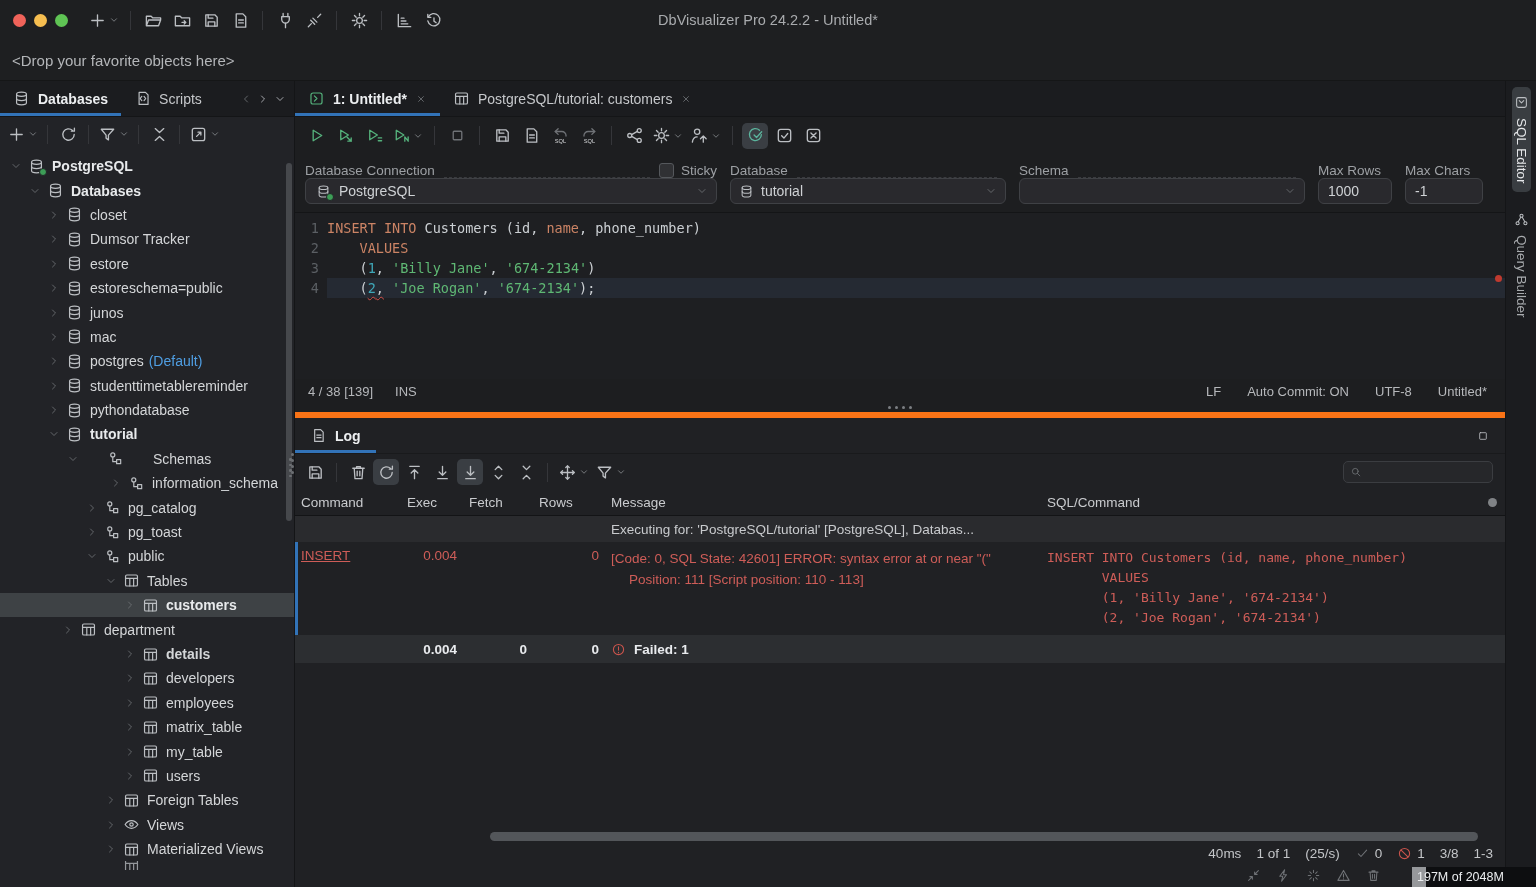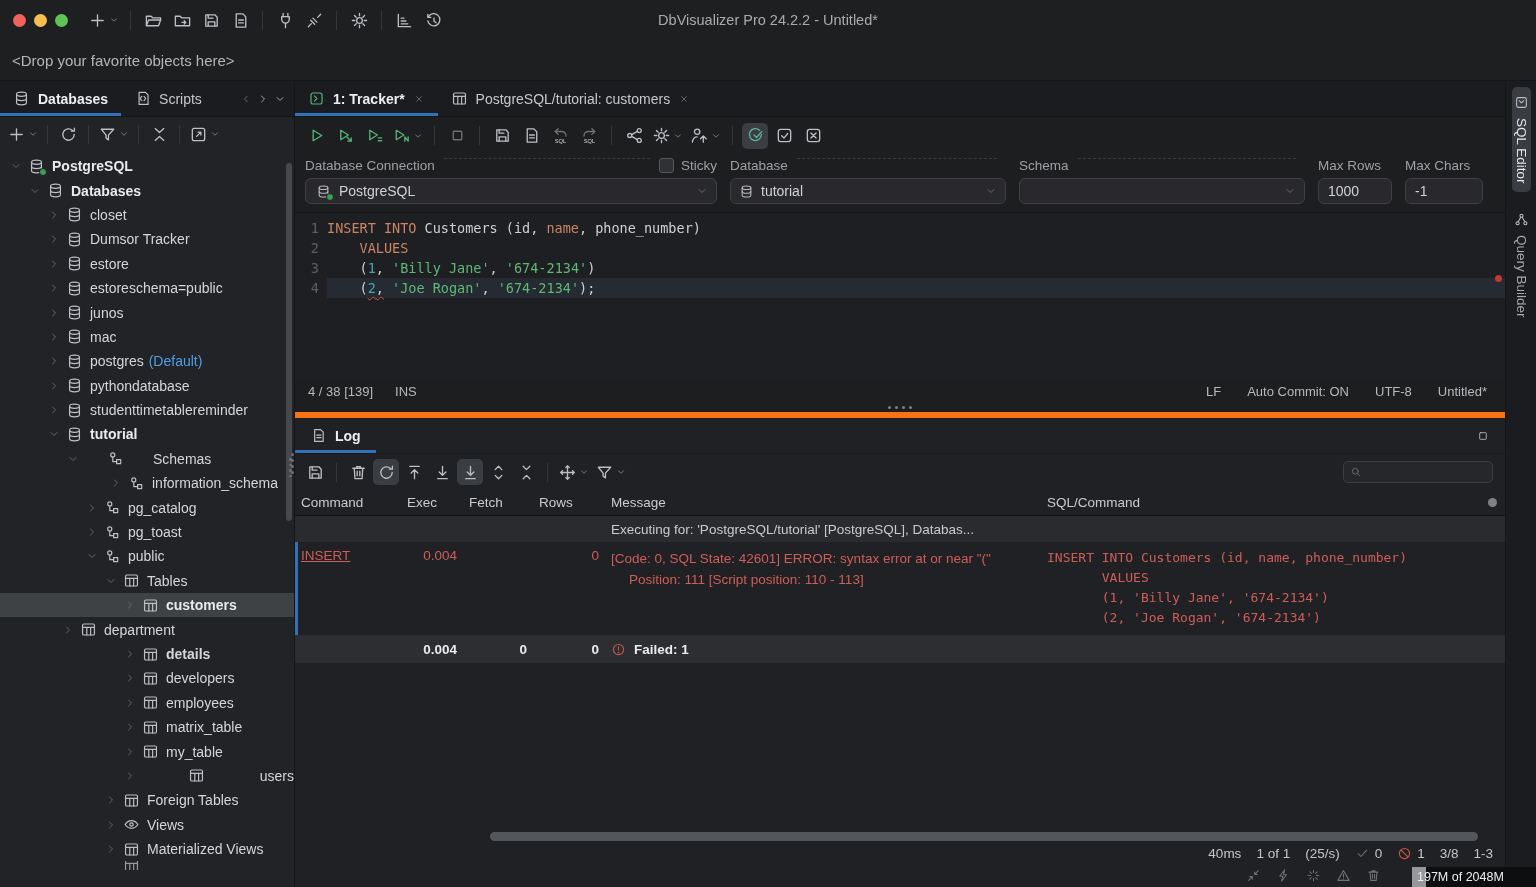--- a/index.html
+++ b/index.html
@@ -60,21 +60,21 @@
 
 .main{flex:1;display:flex;flex-direction:column;min-width:0;background:#1d1e20}
 .main-tabs{height:36px;background:#1b1c1f;display:flex;border-bottom:1px solid #141517;flex:0 0 auto}
 .mtab{display:flex;align-items:center;gap:8px;padding:0 13px;position:relative;color:#c6c8cb}
 .mtab.active{color:#eceef0;font-weight:bold}
 .mtab.active::after{content:"";position:absolute;left:0;right:0;bottom:0;height:3px;background:#3273b8}
 .sql-toolbar{height:37px;display:flex;align-items:center;padding:0 8px;gap:3px;flex:0 0 auto}
 
 
 .conn-row{height:58px;padding:4px 10px 7px;display:grid;grid-template-columns:412px 276px 286px 74px 78px;column-gap:13px;grid-template-rows:20px 27px;flex:0 0 auto}
-.flabel{display:flex;align-items:flex-start;color:#9da0a4;font-size:13.5px;white-space:nowrap}
+.flabel{display:flex;align-items:flex-end;color:#9da0a4;font-size:13.5px;white-space:nowrap}
 .leader{flex:1;border-top:1px dashed #3a3b3f;margin:0 9px;height:0}
 .cb{width:15px;height:15px;border:1px solid #55585c;border-radius:3px;background:#303134;margin-right:7px;flex:0 0 15px}
 .ctl{height:26px;background:#29292d;border:1px solid #3f4145;border-radius:6px;display:flex;align-items:center;padding:0 8px;gap:7px;color:#cfd2d5;overflow:hidden}
 .ctl .chev{margin-left:auto}
 .ctl.input{padding:0 9px}
 
 
 .editor{height:167px;background:#1e1f22;border-top:1px solid #141517;display:flex;font-family:"DejaVu Sans Mono",monospace;font-size:13.5px;line-height:20px;padding-top:5px;position:relative;flex:0 0 auto}
 .gutter{width:32px;flex:0 0 32px;text-align:right;color:#5b5f64;padding-right:8px}
 .codecol{flex:1;min-width:0}
@@ -608,121 +608,121 @@
             <span class="tchev">
               <svg class="ic xs dim">
                 <use href="#sym-chev-r"></use>
               </svg>
             </span>
             <span class="ticon">
               <svg class="ic s17">
                 <use href="#sym-db"></use>
               </svg>
             </span>
+            <span class="tlabel">studenttimetablereminder</span>
+          </div>
+          <div class="trow" style="padding-left: 46px;">
+            <span class="tchev">
+              <svg class="ic xs dim">
+                <use href="#sym-chev-r"></use>
+              </svg>
+            </span>
+            <span class="ticon">
+              <svg class="ic s17">
+                <use href="#sym-db"></use>
+              </svg>
+            </span>
             <span class="tlabel">pythondatabase</span>
           </div>
           <div class="trow" style="padding-left: 46px;">
             <span class="tchev">
               <svg class="ic xs dim">
-                <use href="#sym-chev-r"></use>
+                <use href="#sym-chev-d"></use>
               </svg>
             </span>
             <span class="ticon">
               <svg class="ic s17">
                 <use href="#sym-db"></use>
               </svg>
             </span>
-            <span class="tlabel">studenttimetablereminder</span>
-          </div>
-          <div class="trow" style="padding-left: 46px;">
+            <span class="tlabel bold">tutorial</span>
+          </div>
+          <div class="trow" style="padding-left: 65px; gap: 22px;">
             <span class="tchev">
               <svg class="ic xs dim">
                 <use href="#sym-chev-d"></use>
               </svg>
             </span>
             <span class="ticon">
               <svg class="ic s17">
-                <use href="#sym-db"></use>
-              </svg>
-            </span>
-            <span class="tlabel bold">tutorial</span>
-          </div>
-          <div class="trow" style="padding-left: 65px; gap: 22px;">
+                <use href="#sym-schema"></use>
+              </svg>
+            </span>
+            <span class="tlabel">Schemas</span>
+          </div>
+          <div class="trow" style="padding-left: 108px;">
+            <span class="tchev">
+              <svg class="ic xs dim">
+                <use href="#sym-chev-r"></use>
+              </svg>
+            </span>
+            <span class="ticon">
+              <svg class="ic s17">
+                <use href="#sym-schema"></use>
+              </svg>
+            </span>
+            <span class="tlabel">information_schema</span>
+          </div>
+          <div class="trow" style="padding-left: 84px;">
+            <span class="tchev">
+              <svg class="ic xs dim">
+                <use href="#sym-chev-r"></use>
+              </svg>
+            </span>
+            <span class="ticon">
+              <svg class="ic s17">
+                <use href="#sym-schema"></use>
+              </svg>
+            </span>
+            <span class="tlabel">pg_catalog</span>
+          </div>
+          <div class="trow" style="padding-left: 84px;">
+            <span class="tchev">
+              <svg class="ic xs dim">
+                <use href="#sym-chev-r"></use>
+              </svg>
+            </span>
+            <span class="ticon">
+              <svg class="ic s17">
+                <use href="#sym-schema"></use>
+              </svg>
+            </span>
+            <span class="tlabel">pg_toast</span>
+          </div>
+          <div class="trow" style="padding-left: 84px;">
             <span class="tchev">
               <svg class="ic xs dim">
                 <use href="#sym-chev-d"></use>
               </svg>
             </span>
             <span class="ticon">
               <svg class="ic s17">
                 <use href="#sym-schema"></use>
               </svg>
             </span>
-            <span class="tlabel">Schemas</span>
-          </div>
-          <div class="trow" style="padding-left: 108px;">
-            <span class="tchev">
-              <svg class="ic xs dim">
-                <use href="#sym-chev-r"></use>
-              </svg>
-            </span>
-            <span class="ticon">
-              <svg class="ic s17">
-                <use href="#sym-schema"></use>
-              </svg>
-            </span>
-            <span class="tlabel">information_schema</span>
-          </div>
-          <div class="trow" style="padding-left: 84px;">
-            <span class="tchev">
-              <svg class="ic xs dim">
-                <use href="#sym-chev-r"></use>
-              </svg>
-            </span>
-            <span class="ticon">
-              <svg class="ic s17">
-                <use href="#sym-schema"></use>
-              </svg>
-            </span>
-            <span class="tlabel">pg_catalog</span>
-          </div>
-          <div class="trow" style="padding-left: 84px;">
-            <span class="tchev">
-              <svg class="ic xs dim">
-                <use href="#sym-chev-r"></use>
-              </svg>
-            </span>
-            <span class="ticon">
-              <svg class="ic s17">
-                <use href="#sym-schema"></use>
-              </svg>
-            </span>
-            <span class="tlabel">pg_toast</span>
-          </div>
-          <div class="trow" style="padding-left: 84px;">
+            <span class="tlabel">public</span>
+          </div>
+          <div class="trow" style="padding-left: 103px;">
             <span class="tchev">
               <svg class="ic xs dim">
                 <use href="#sym-chev-d"></use>
               </svg>
             </span>
             <span class="ticon">
               <svg class="ic s17">
-                <use href="#sym-schema"></use>
-              </svg>
-            </span>
-            <span class="tlabel">public</span>
-          </div>
-          <div class="trow" style="padding-left: 103px;">
-            <span class="tchev">
-              <svg class="ic xs dim">
-                <use href="#sym-chev-d"></use>
-              </svg>
-            </span>
-            <span class="ticon">
-              <svg class="ic s17">
                 <use href="#sym-table"></use>
               </svg>
             </span>
             <span class="tlabel">Tables</span>
           </div>
           <div class="trow selected" style="padding-left: 122px;">
             <span class="tchev">
               <svg class="ic xs dim">
                 <use href="#sym-chev-r"></use>
               </svg>
@@ -805,21 +805,21 @@
                 <use href="#sym-chev-r"></use>
               </svg>
             </span>
             <span class="ticon">
               <svg class="ic s17">
                 <use href="#sym-table"></use>
               </svg>
             </span>
             <span class="tlabel">my_table</span>
           </div>
-          <div class="trow" style="padding-left: 122px; justify-content: space-between;">
+          <div class="trow" style="padding-left: 122px;">
             <span class="tchev">
               <svg class="ic xs dim">
                 <use href="#sym-chev-r"></use>
               </svg>
             </span>
             <span class="ticon">
               <svg class="ic s17">
                 <use href="#sym-table"></use>
               </svg>
             </span>
@@ -884,21 +884,21 @@
         <i></i>
       </div>
 
     <div class="main">
 
       <div class="main-tabs">
         <div class="mtab active">
           <svg class="ic s17 green">
               <use href="#sym-sqlcmd"></use>
             </svg>
-          <span>1: Tracker*</span>
+          <span>1: Untitled*</span>
           <svg class="ic xs dim">
               <use href="#sym-close"></use>
             </svg>
         </div>
         <div class="mtab">
           <svg class="ic s17">
               <use href="#sym-table"></use>
             </svg>
           <span>PostgreSQL/tutorial: customers</span>
           <svg class="ic xs dim">

